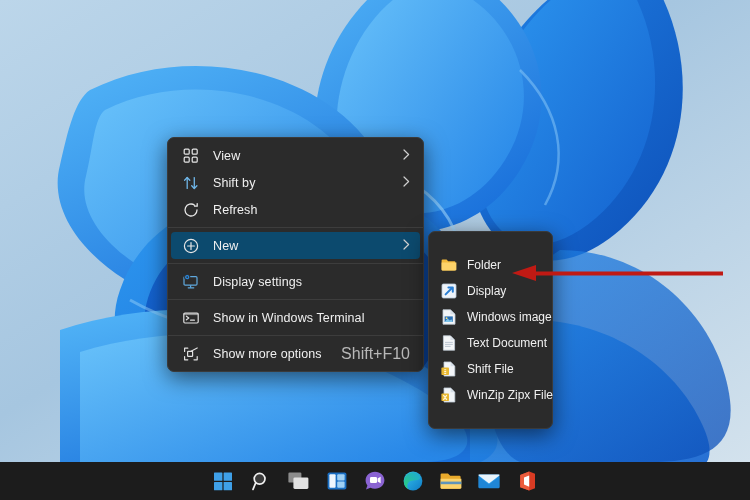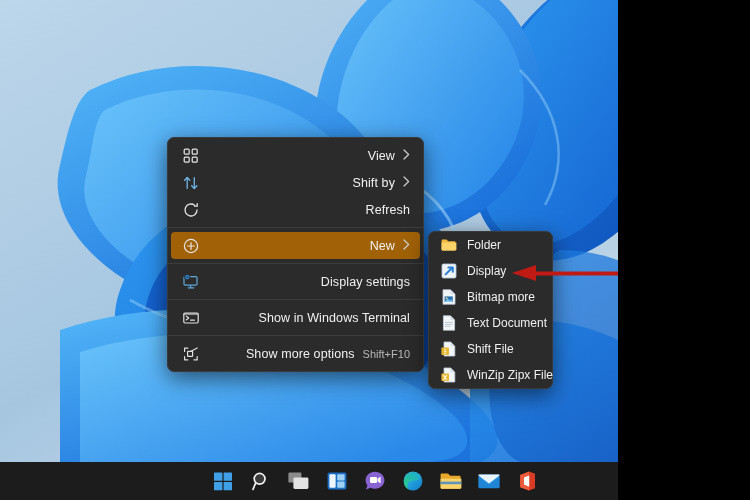--- a/index.html
+++ b/index.html
@@ -7,25 +7,24 @@
     padding: 0;
     width: 750px;
     height: 500px;
     overflow: hidden;
     background: #000;
     font-family: "Liberation Sans", sans-serif;
   }
 
   #screen {
     position: relative;
-    width: 618px;
+    width: 750px;
     height: 500px;
     overflow: hidden;
     user-select: none;
-    text-align: right;
   }
 
   
   #wallpaper {
     position: absolute;
     left: 0; top: 0;
     width: 750px;
     height: 462px;
     overflow: hidden;
     background: linear-gradient(160deg, #b9d3e8 0%, #a8c8e2 35%, #9dc0dd 60%, #cfe0ec 100%);
@@ -68,29 +67,29 @@
     height: 27px;
     display: flex;
     align-items: center;
     padding: 0 10px 0 10px;
     margin: 0 3px;
     border-radius: 4px;
     color: #f0f0f0;
     font-size: 12.5px;
     white-space: nowrap;
   }
-  .menu-item.highlight { background: #a16207; }
+  .menu-item.highlight { background: #0c4a6e; }
   .mi-icon {
     width: 20px; height: 18px;
     margin-right: 12px;
     display: flex; align-items: center; justify-content: center;
     flex: 0 0 20px;
   }
   .mi-label { flex: 1 1 auto; letter-spacing: 0.1px; }
-  .mi-accel { color: #b8b8b8; font-size: 11px; margin-left: 8px; }
+  .mi-accel { color: #b8b8b8; font-size: 16px; margin-left: 8px; }
   .mi-chevron {
     color: #cfcfcf;
     font-size: 11px;
     margin-left: 8px;
     line-height: 1;
   }
   .menu-sep {
     height: 1px;
     background: #3d3d3d;
     margin: 4px 0px;
@@ -98,21 +97,21 @@
 
   
   #submenu {
     position: absolute;
     left: 428px; top: 231px;
     width: 125px;
     background: #2b2b2b;
     border: 1px solid #3a3a3a;
     border-radius: 7px;
     box-shadow: 0 6px 22px rgba(0,0,0,0.55);
-    padding: 0 0;
+    padding: 20px 0;
     box-sizing: border-box;
   }
   .sub-item {
     height: 26px;
     display: flex;
     align-items: center;
     padding: 0 8px;
     margin: 0 3px;
     border-radius: 4px;
     color: #f0f0f0;
@@ -324,21 +323,21 @@
       <div class="sub-item">
         <span class="sub-icon">
           <svg width="18" height="18" viewBox="0 0 18 18" xmlns="http://www.w3.org/2000/svg">
             <path d="M3 1.8 h7.4 L15 6.2 v10 H3 Z" fill="#f2f5f8" stroke="#c2cdd8" stroke-width="0.8"></path>
             <path d="M10.4 1.8 L15 6.2 H10.4 Z" fill="#d7dfe8"></path>
             <rect x="4.6" y="8.4" width="8.2" height="5.6" fill="#2b6fb3"></rect>
             <circle cx="6.6" cy="10.2" r="0.9" fill="#ffe47a"></circle>
             <path d="M4.6 14 L7.6 10.6 L9.8 12.6 L11.4 11.2 L12.8 14 Z" fill="#7fc4ea"></path>
           </svg>
         </span>
-        <span>Bitmap more</span>
+        <span>Windows image</span>
       </div>
       <div class="sub-item">
         <span class="sub-icon">
           <svg width="18" height="18" viewBox="0 0 18 18" xmlns="http://www.w3.org/2000/svg">
             <path d="M3.4 1.8 h7 L14.6 6 v10.2 H3.4 Z" fill="#f4f6f8" stroke="#c2cdd8" stroke-width="0.8"></path>
             <path d="M10.4 1.8 L14.6 6 H10.4 Z" fill="#d9e0e8"></path>
             <g stroke="#b6c1cc" stroke-width="0.9" stroke-linecap="round">
               <path d="M5.4 8.4 H12.4"></path>
               <path d="M5.4 10.4 H12.4"></path>
               <path d="M5.4 12.4 H10.2"></path>

